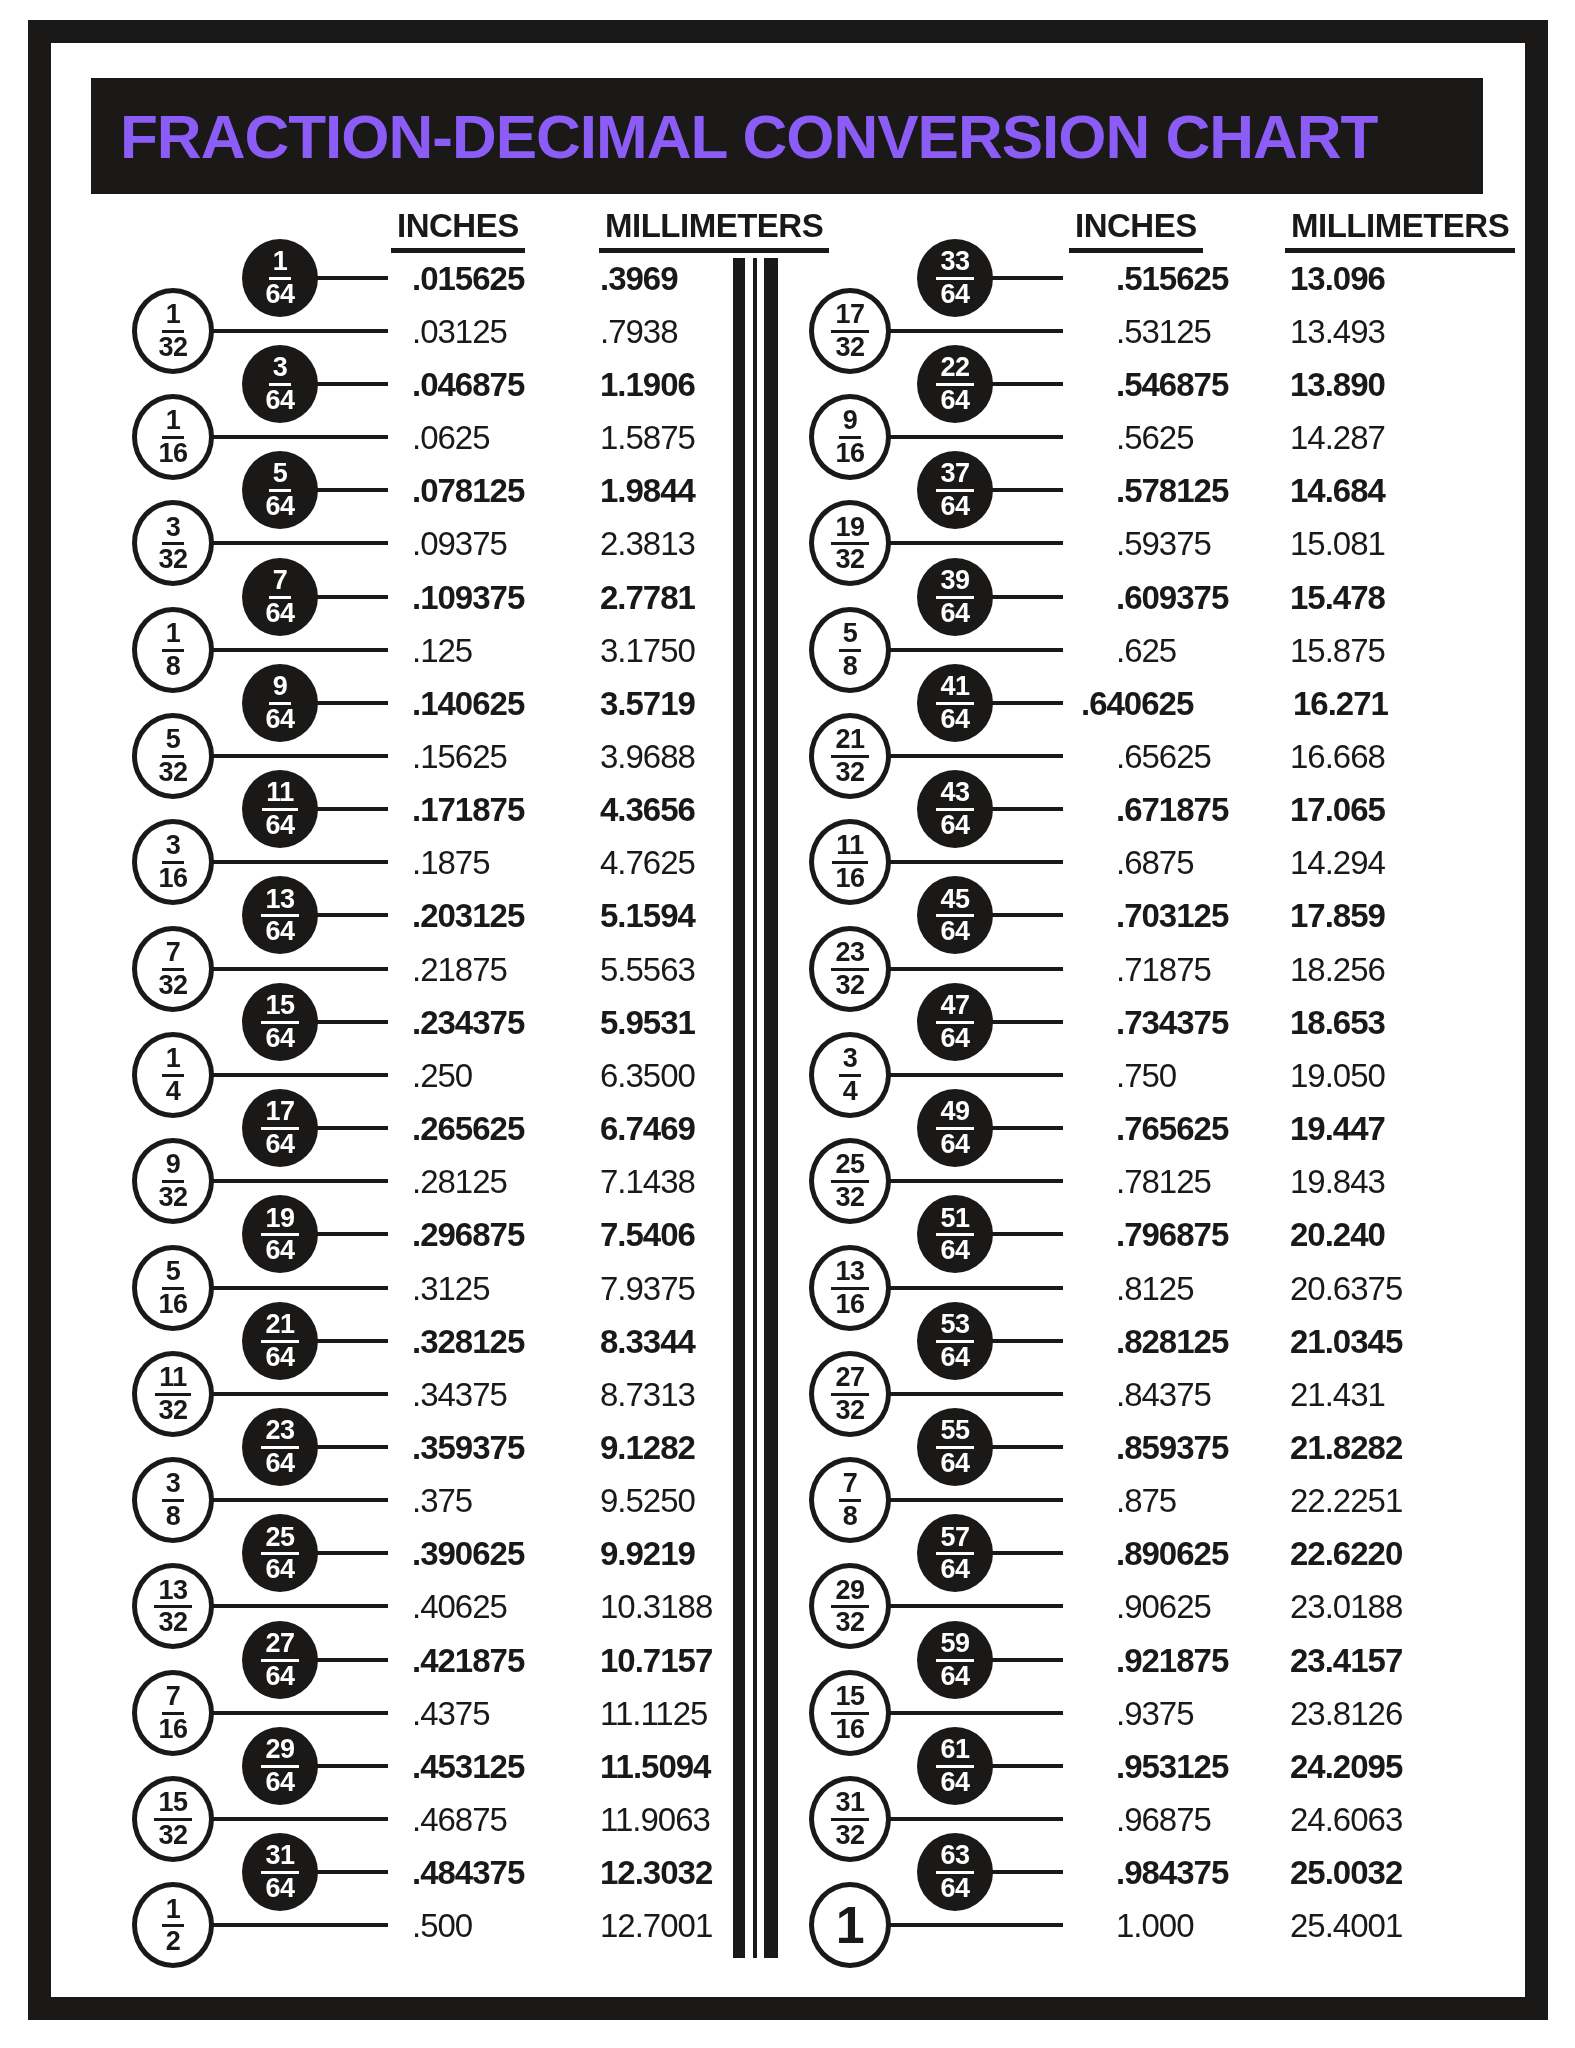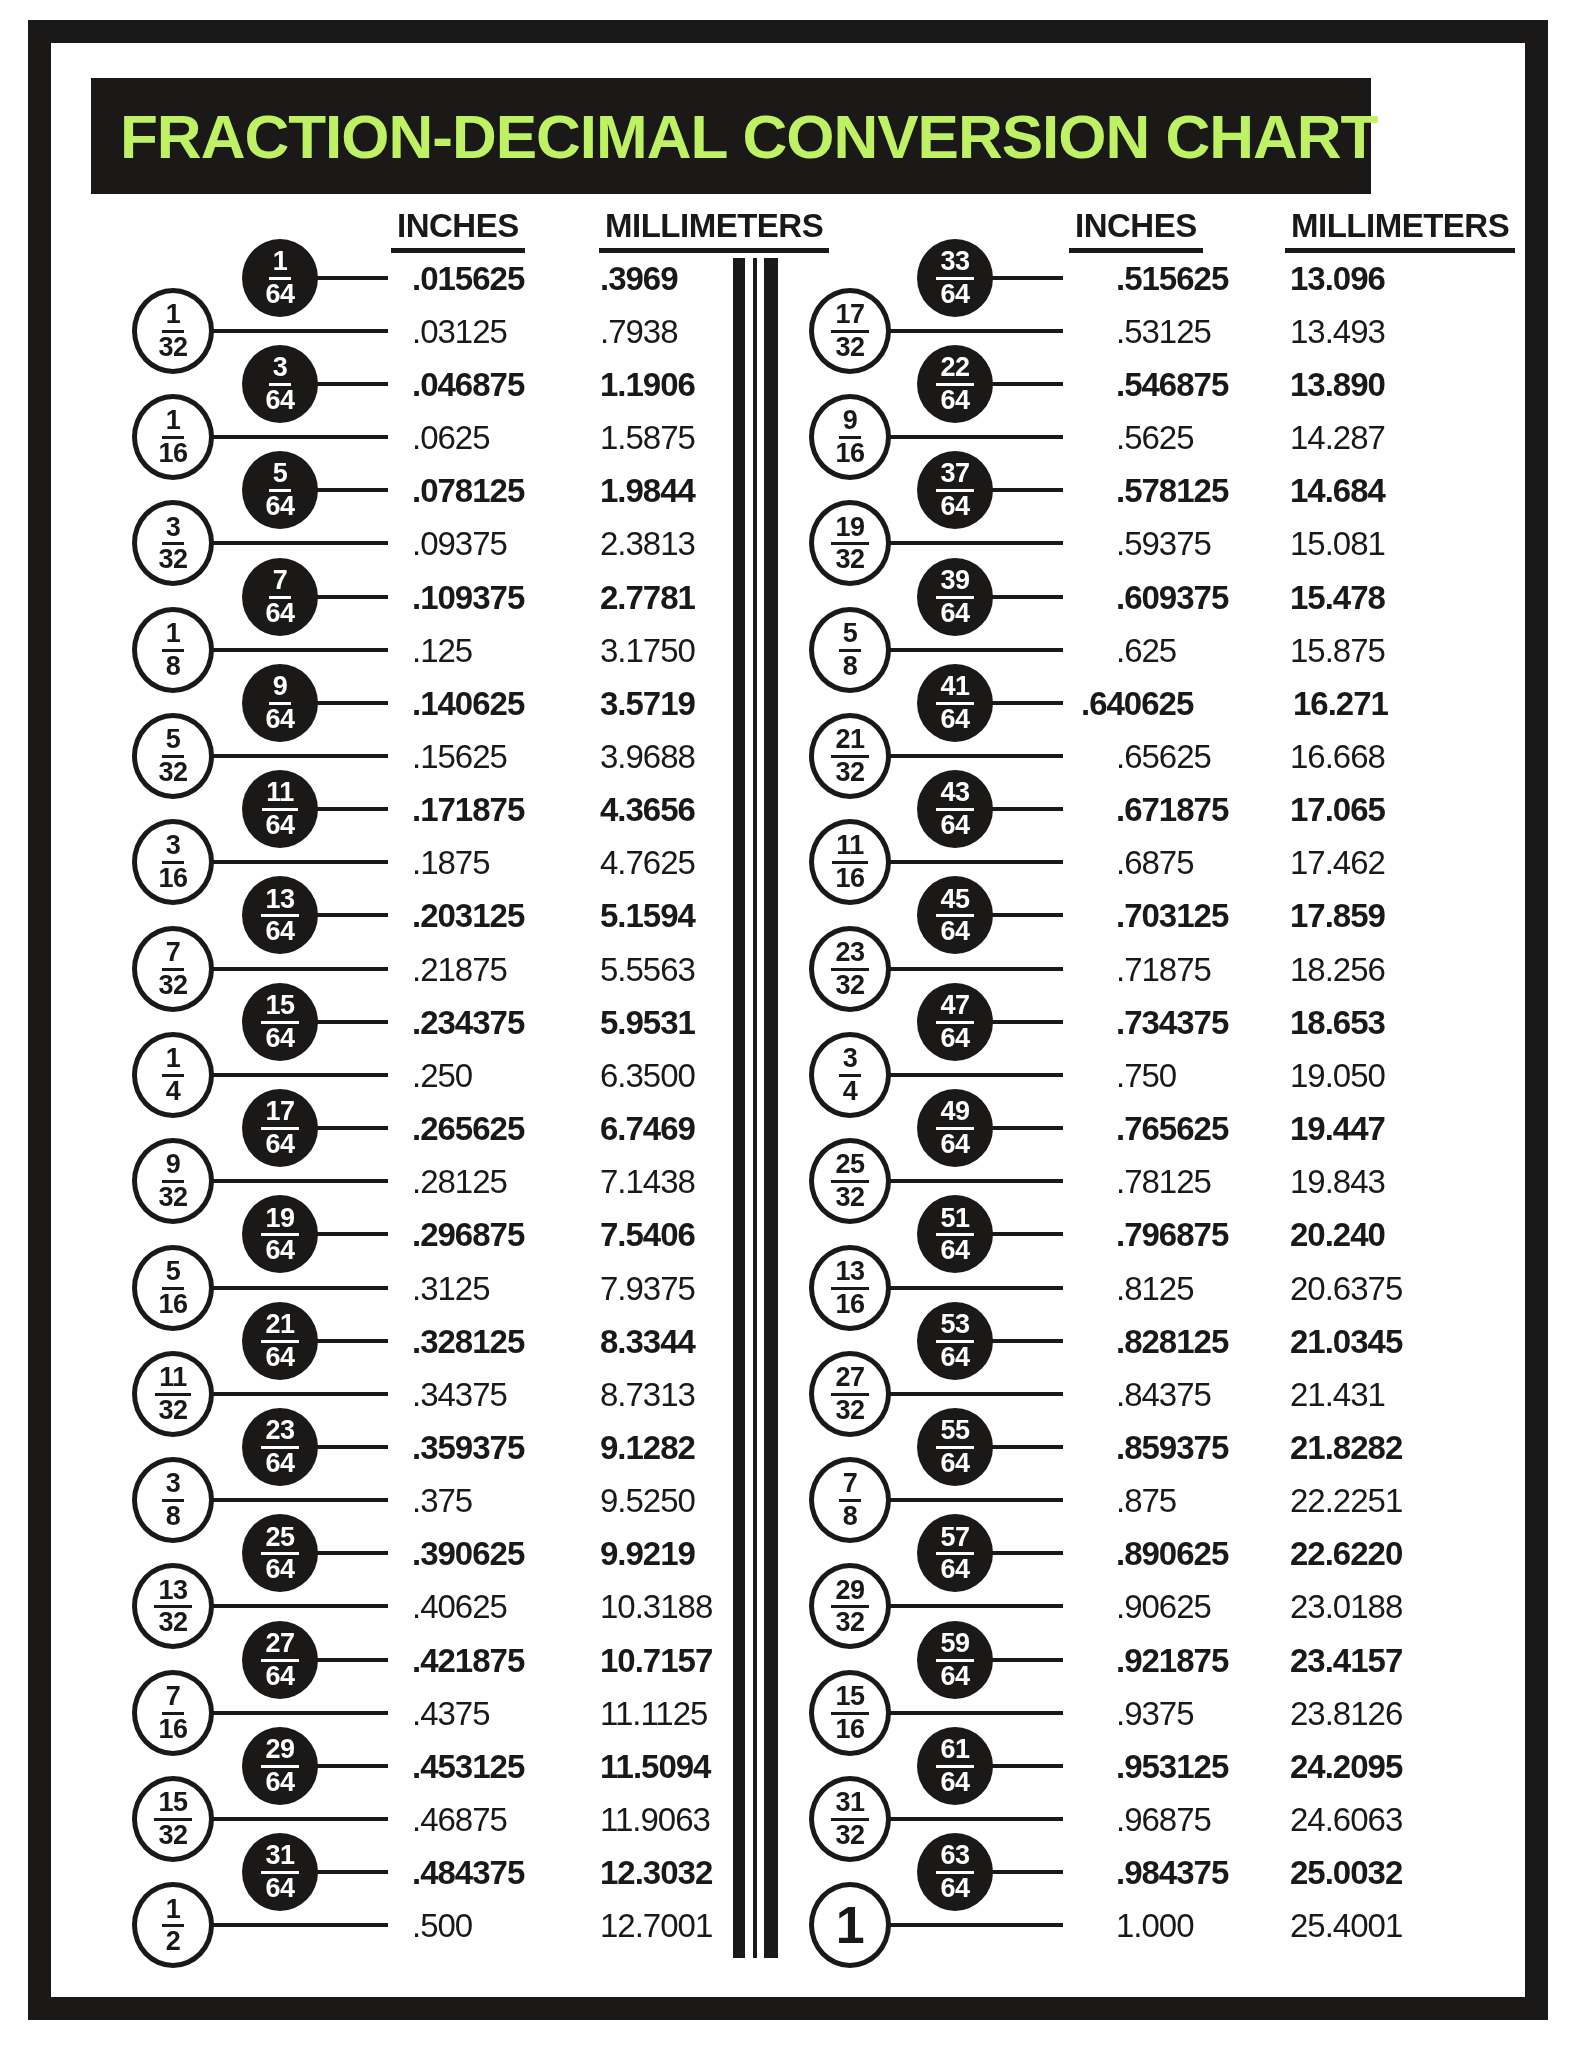--- a/index.html
+++ b/index.html
@@ -6,22 +6,22 @@
   .page {
     position:relative; width:1575px; height:2048px;
     background:var(--paper,#ffffff); overflow:hidden;
     font-family:"Liberation Sans", sans-serif; color:var(--ink,#1b1918);
   }
   .frame {
     position:absolute; left:28px; top:20px; width:1520px; height:2000px;
     border:23px solid var(--ink,#1b1918); box-sizing:border-box;
   }
   .title-bar {
-    position:absolute; left:91px; top:78px; width:1280px; height:116px;
-    background:var(--ink,#1b1918); color:#bef264;
+    position:absolute; left:91px; top:78px; width:1392px; height:116px;
+    background:var(--ink,#1b1918); color:#8b5cf6;
     display:flex; align-items:center; box-sizing:border-box; padding-left:29px;
     font-size:62px; font-weight:700; letter-spacing:-1px; white-space:nowrap;
   }
   .hdr {
     position:absolute; top:209px; line-height:1;
     font-size:33px; font-weight:700; letter-spacing:-0.5px;
     padding:0 6px 6px 6px; border-bottom:5px solid var(--ink,#1b1918);
     white-space:nowrap;
   }
   #hdr-in-0 { left:391px; }
@@ -445,21 +445,21 @@
         </div>
         <div class="val in bold">.671875</div>
         <div class="val mm bold">17.065</div>
       </div>
       <div class="row">
         <div class="line white"></div>
         <div class="circle white">
           <div class="frac"><div class="num">11</div><div class="den">16</div></div>
         </div>
         <div class="val in">.6875</div>
-        <div class="val mm">17.462</div>
+        <div class="val mm">14.294</div>
       </div>
       <div class="row">
         <div class="line black"></div>
         <div class="circle black">
           <div class="frac"><div class="num">45</div><div class="den">64</div></div>
         </div>
         <div class="val in bold">.703125</div>
         <div class="val mm bold">17.859</div>
       </div>
       <div class="row">

